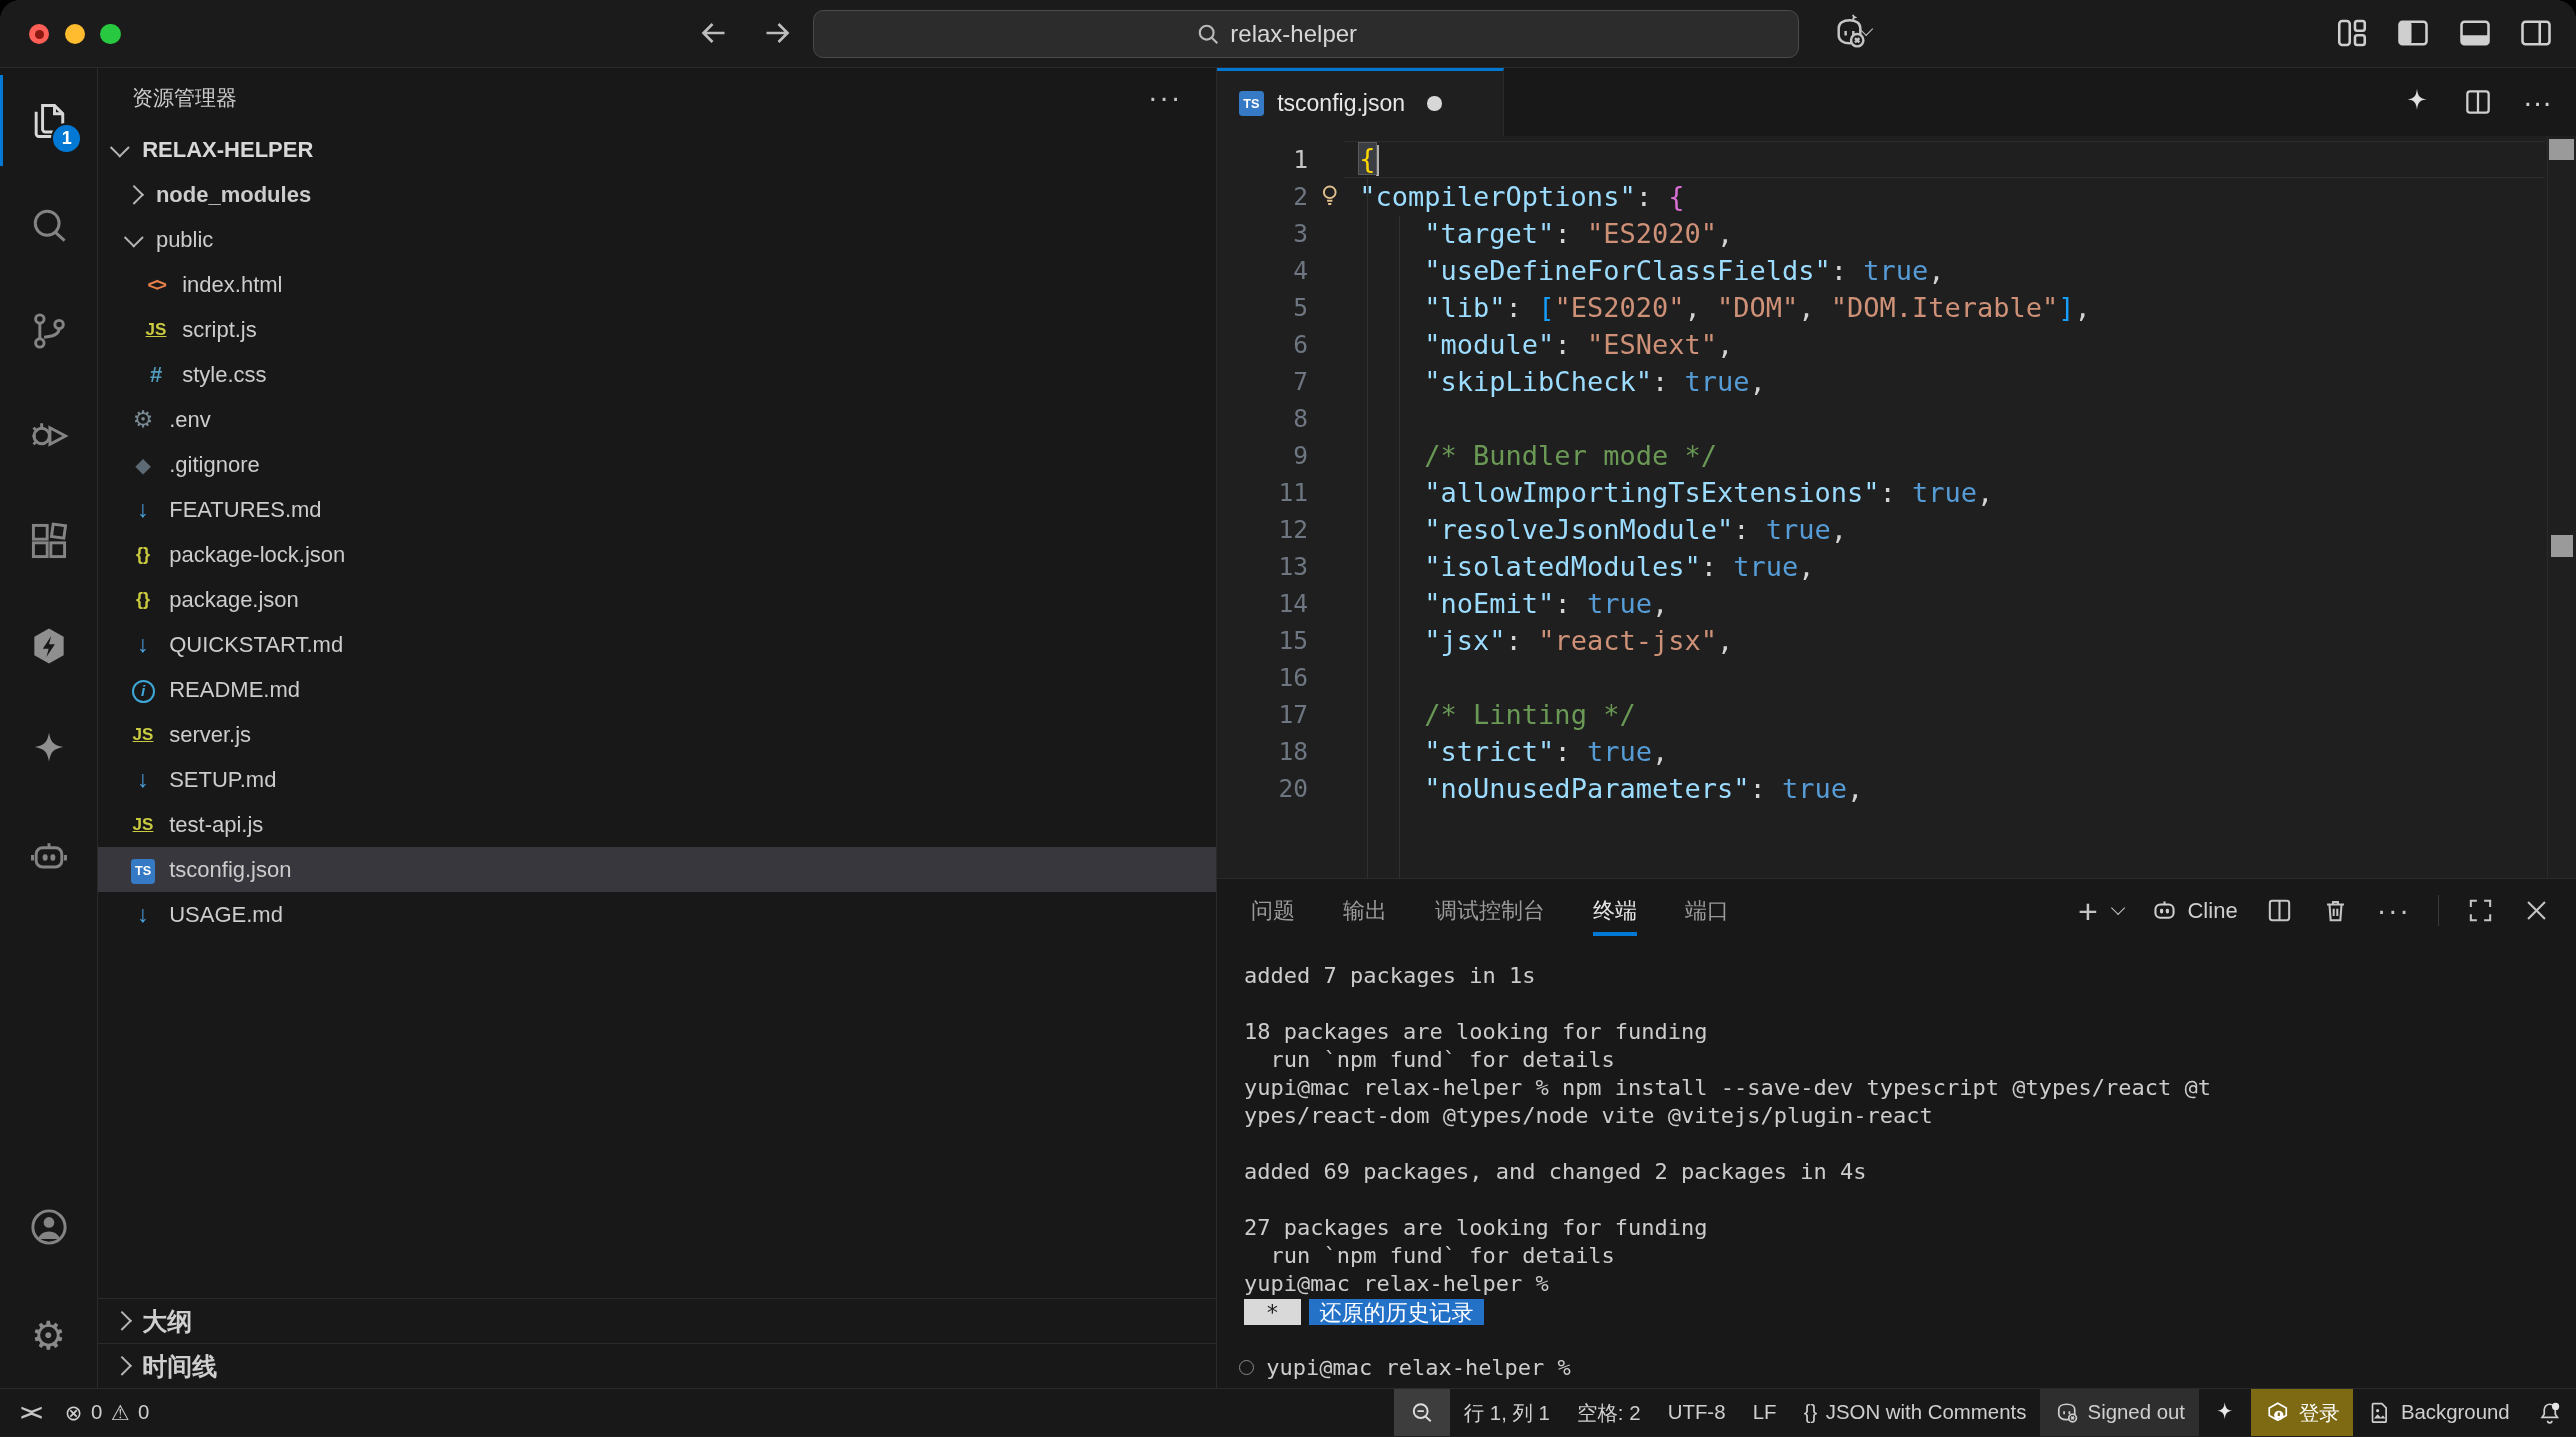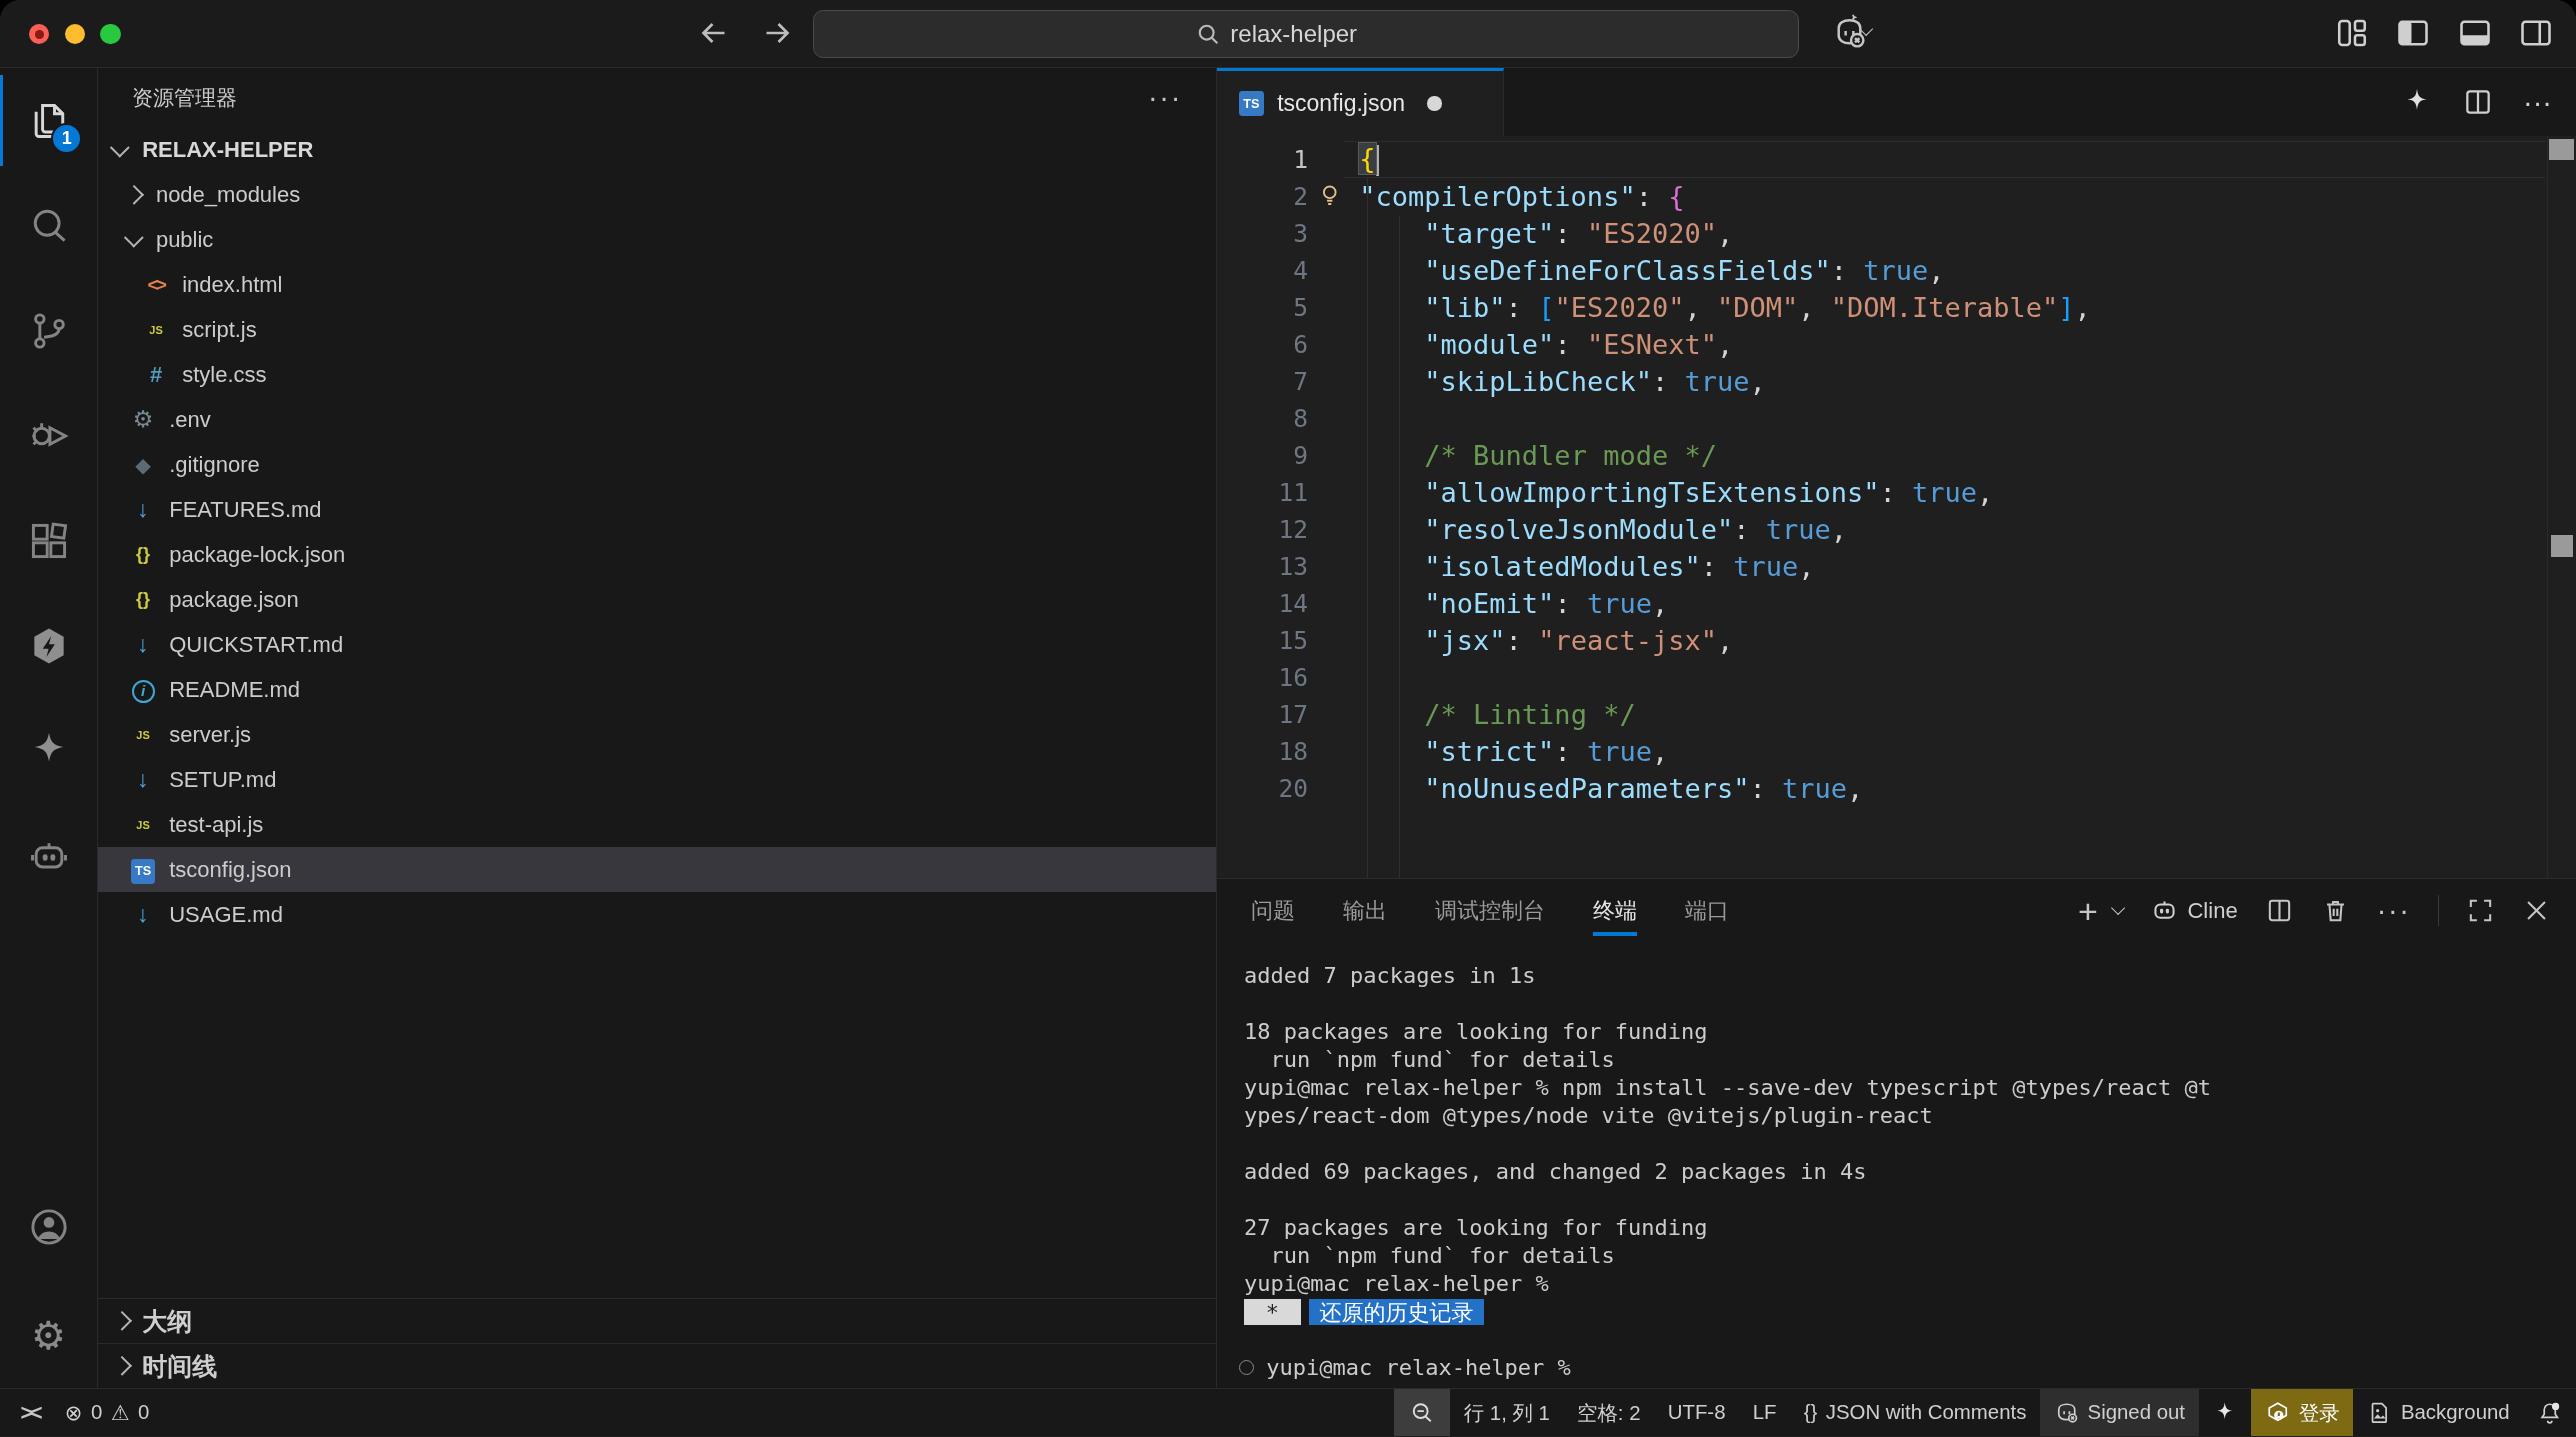--- a/index.html
+++ b/index.html
@@ -51,21 +51,21 @@
   .tree { }
   .trow { height:45px; display:flex; align-items:center; color:#cccccc; font-size:22px; cursor:default; }
   .trow.selected { background:#37373d; }
   .trow.bold { font-weight:bold; color:#d8d8d8; }
   .chev { width:13.6px; height:13.6px; border-right:2px solid #b5b5b5; border-bottom:2px solid #b5b5b5;
           display:inline-block; margin-right:15.3px; flex:none; }
   .chev.down { transform:rotate(45deg) translate(-1.7px,-1.7px); }
   .chev.right { transform:rotate(-45deg); }
   .fico { width:32px; margin-right:10.2px; text-align:center; flex:none; font-weight:bold; }
   .fi-html { color:#e8824a; font-size:18.7px; letter-spacing:-2.5px; }
-  .fi-js { color:#cbcb41; font-size:11px; }
+  .fi-js { color:#cbcb41; font-size:17px;text-decoration:underline; }
   .fi-css { color:#519aba; font-size:22px; }
   .fi-json { color:#cbcb41; font-size:18px; }
   .fi-md { color:#4aa3e0; font-size:23px; }
   .fi-gear { color:#7a8a93; font-size:23px; font-weight:normal; }
   .fi-git { color:#5d6a73; font-size:20.4px; }
   .circle-i { display:inline-flex; width:23px; height:23px; border:2.1px solid #3fa7d6; border-radius:50%;
               color:#3fa7d6; font-size:15.3px; font-style:italic; font-weight:bold; align-items:center; justify-content:center; }
   .ts-badge { display:inline-flex; width:24.6px; height:24.6px; background:#3679c4; border-radius:3.4px; color:#fff;
               font-size:12.7px; font-weight:bold; align-items:center; justify-content:center; }
   .sb-sections { margin-top:auto; }
@@ -271,21 +271,21 @@
     <div class="sidebar">
       <div class="sb-header">
         <span>资源管理器</span>
         <span class="dots">···</span>
       </div>
       <div class="tree" id="file-tree">
           <div class="trow bold" style="padding-left: 15.3px;">
             <span class="chev down"></span>
             <span>RELAX-HELPER</span>
           </div>
-          <div class="trow" style="padding-left: 29px;">
+          <div class="trow" style="padding-left: 29px; font-weight: bold;">
             <span class="chev right"></span>
             <span>node_modules</span>
           </div>
           <div class="trow" style="padding-left: 29px;">
             <span class="chev down"></span>
             <span>public</span>
           </div>
           <div class="trow" style="padding-left: 42px;">
             <span class="fico fi-html">&lt;&gt;</span>
             <span>index.html</span>

